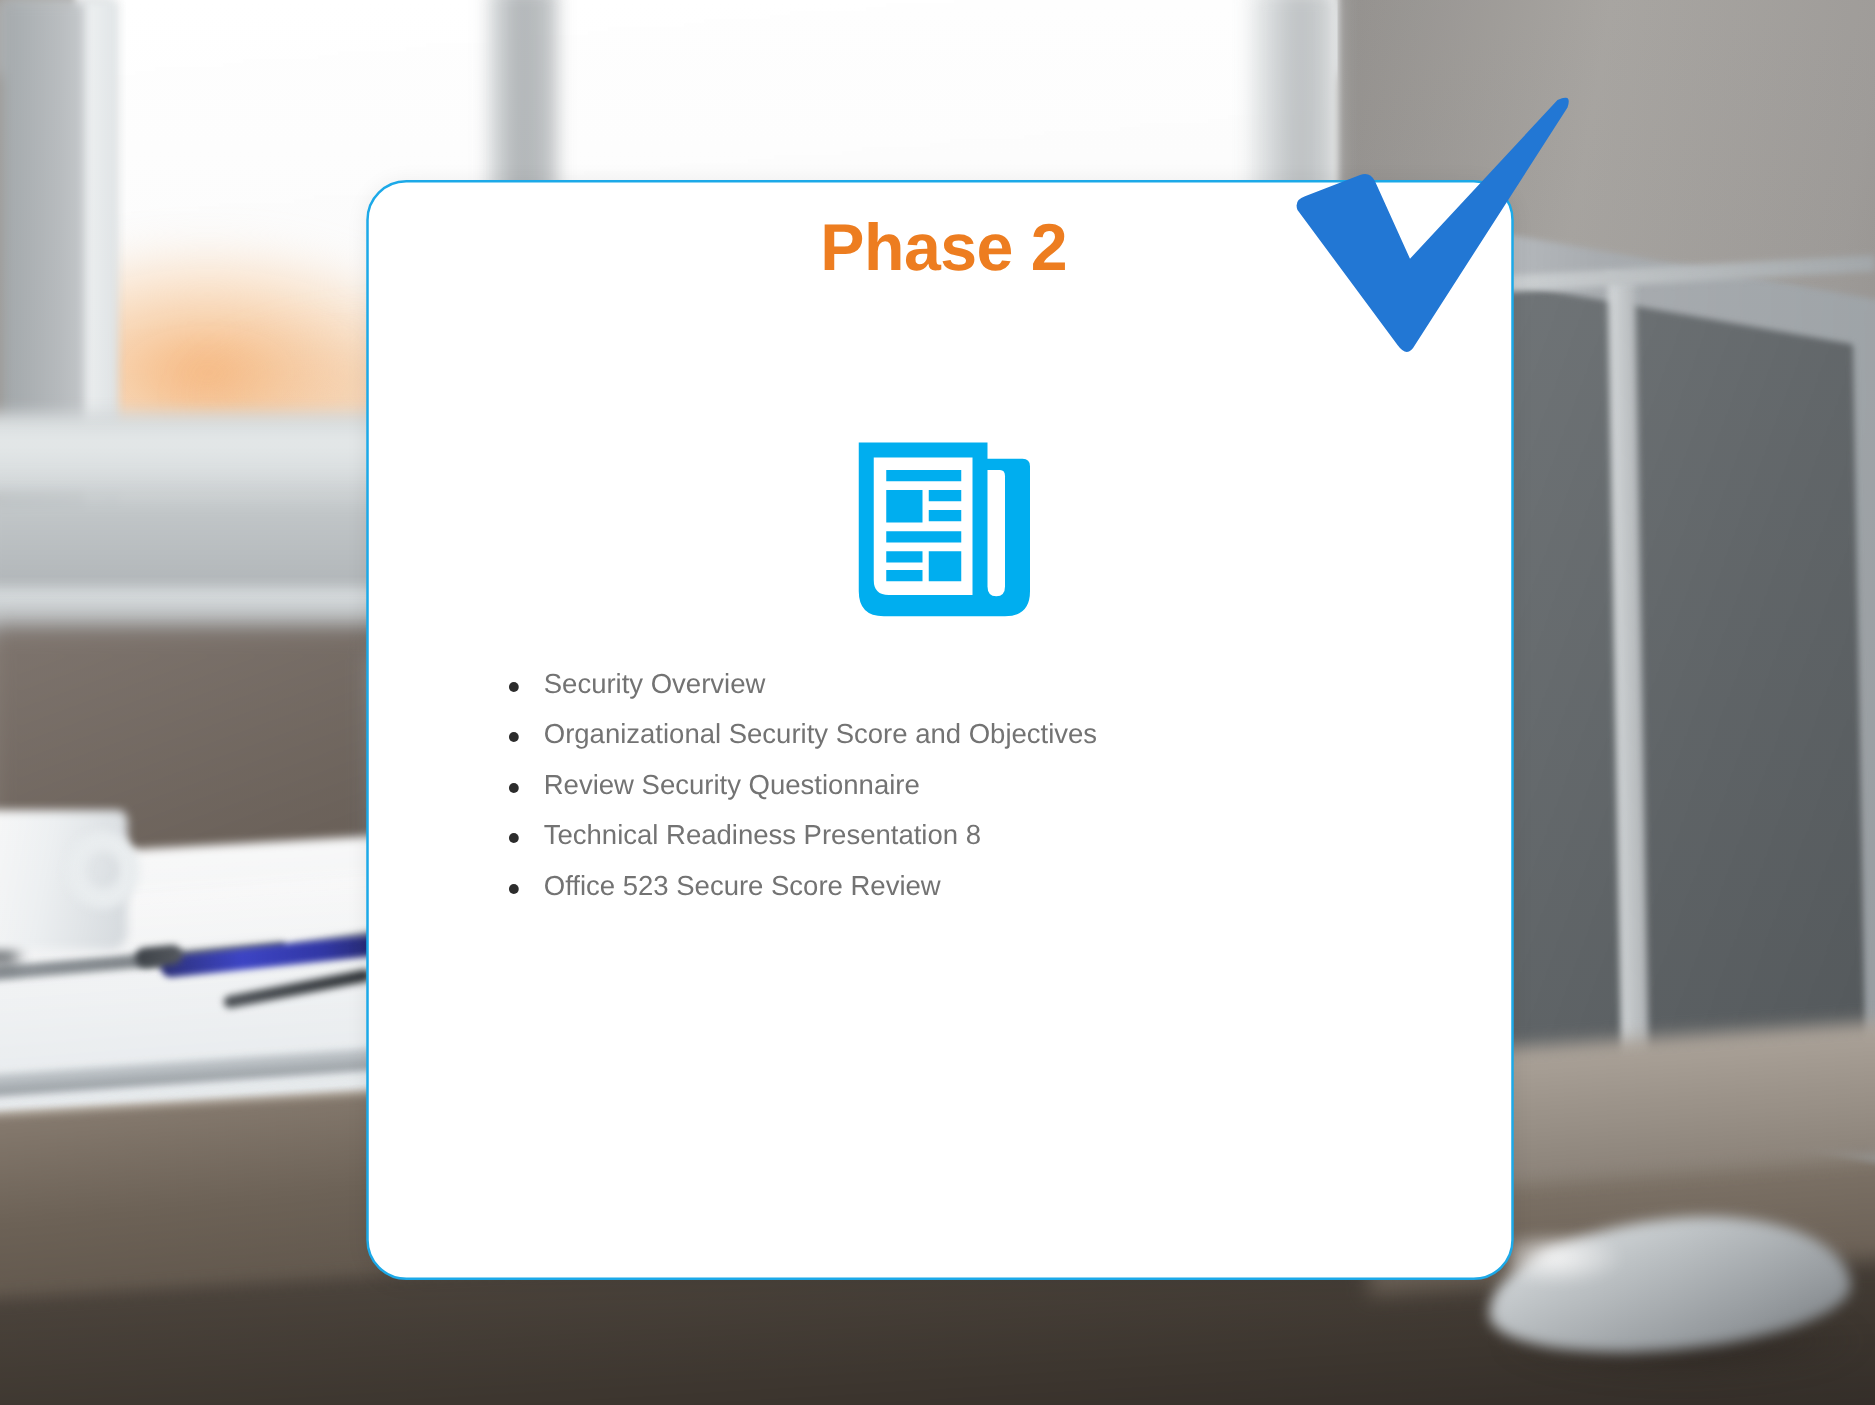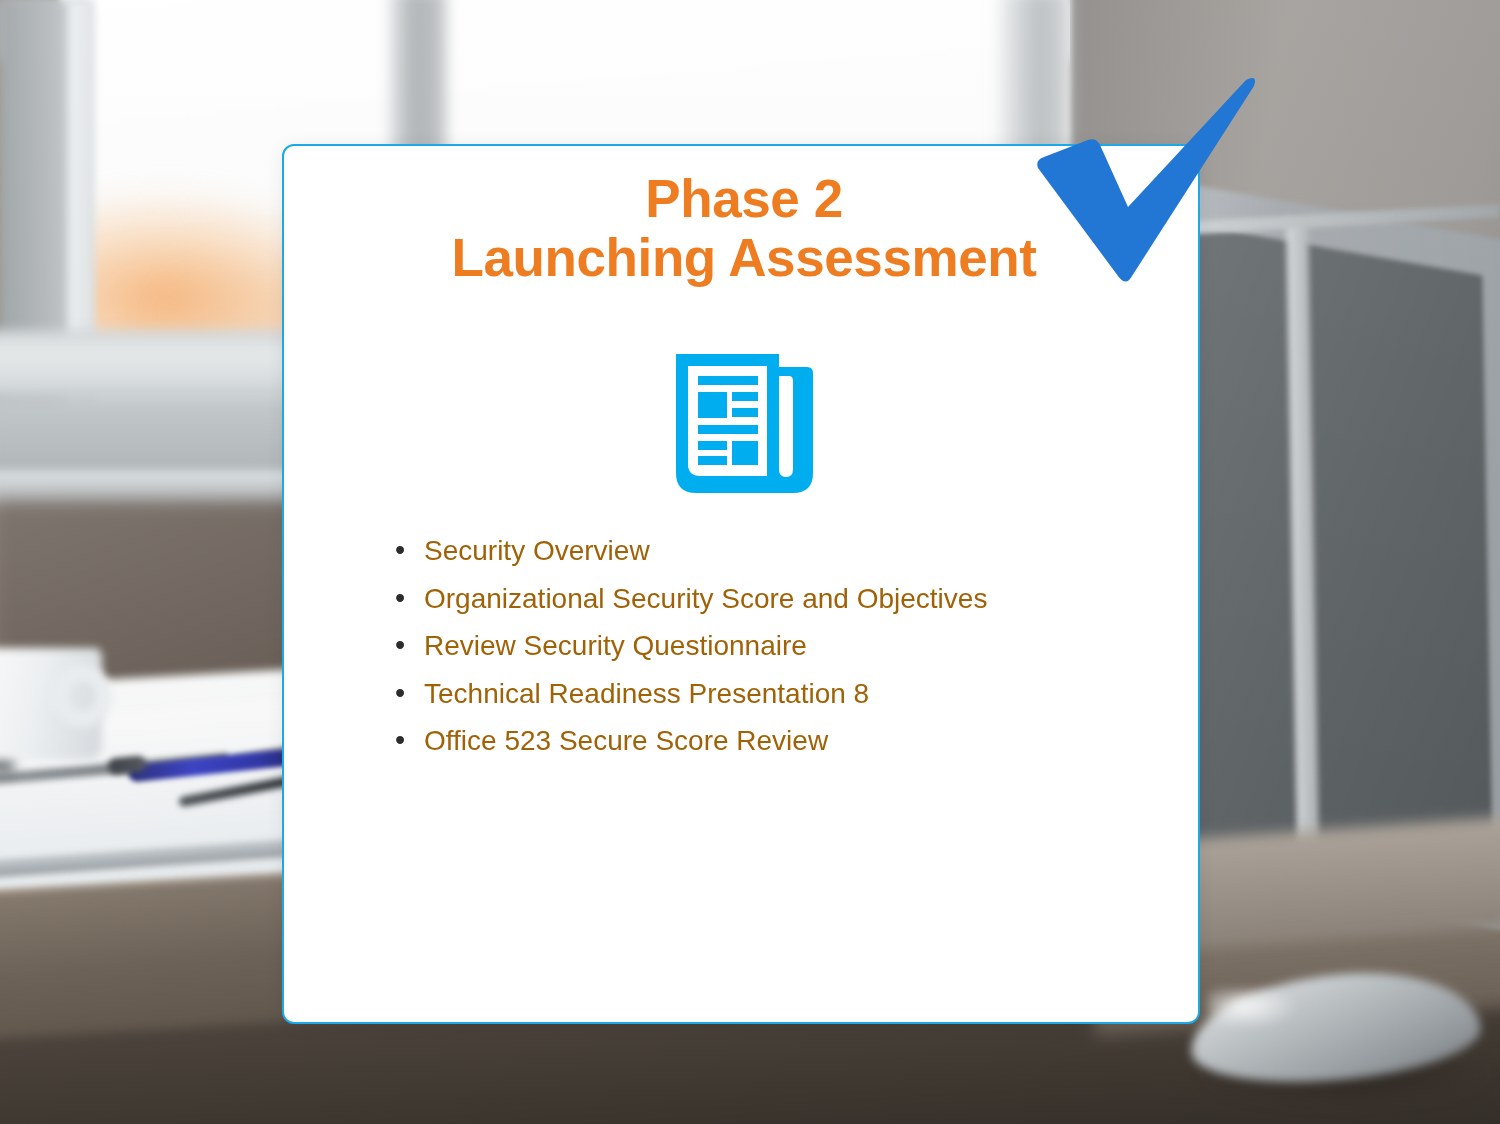--- a/index.html
+++ b/index.html
@@ -257,25 +257,25 @@
   
   .veil {
     inset:0; left:0; top:0; width:1500px; height:1124px;
     background:linear-gradient(180deg, rgba(255,255,255,.05), rgba(0,0,0,.04));
     pointer-events:none;
   }
 
   
   #card {
     position:absolute;
-    left:282px; top:144px;
+    left:293px; top:144px;
     width:918px; height:880px;
     background:#ffffff;
     border:2.5px solid #1CA9E8;
-    border-radius:12px;
+    border-radius:32px;
     box-shadow:0 2px 18px rgba(0,0,0,.07);
   }
 
   
   #title {
     position:absolute;
     left:60px; top:24px;
     width:800px;
     text-align:center;
     color:#ED7D20;
@@ -291,22 +291,22 @@
     position:absolute;
     left:387px; top:200px;
     width:150px; height:155px;
   }
 
   
   #bullets {
     position:absolute;
     left:108px; top:388px;
     width:690px;
-    color:#a16207;
-    font-size:28px;
+    color:#737373;
+    font-size:22px;
     line-height:1.2;
   }
   #bullets li {
     list-style:none;
     position:relative;
     padding-left:32px;
     margin-bottom:14px;
   }
   #bullets li::before {
     content:"•";
@@ -367,21 +367,20 @@
   <div class="bgl mouse-shadow"></div>
   <div class="bgl mouse"></div>
   <div class="bgl mouse-hi"></div>
   <div class="bgl veil"></div>
 </div>
 
 <div id="card">
 
   <div id="title">
     <span>Phase 2</span>
-    <span class="l2">Launching Assessment</span>
   </div>
 
   <div id="news-icon">
     <svg width="150" height="155" viewBox="0 0 150 155" xmlns="http://www.w3.org/2000/svg">
 
       <path d="M5 8 h103 v13 h28 q6 0 6 6 v100 q0 20 -20 20 H25 q-20 0 -20 -20 Z" fill="#00AEEF"></path>
 
       <path d="M17 20 h79 v110 H29 q-12 0 -12 -12 Z" fill="#ffffff"></path>
 
       <path d="M108 30 h10 q4 0 4 5 v88 q0 8 -7 8 t-7 -8 V35 q0 -5 0 -5 Z" fill="#ffffff"></path>

